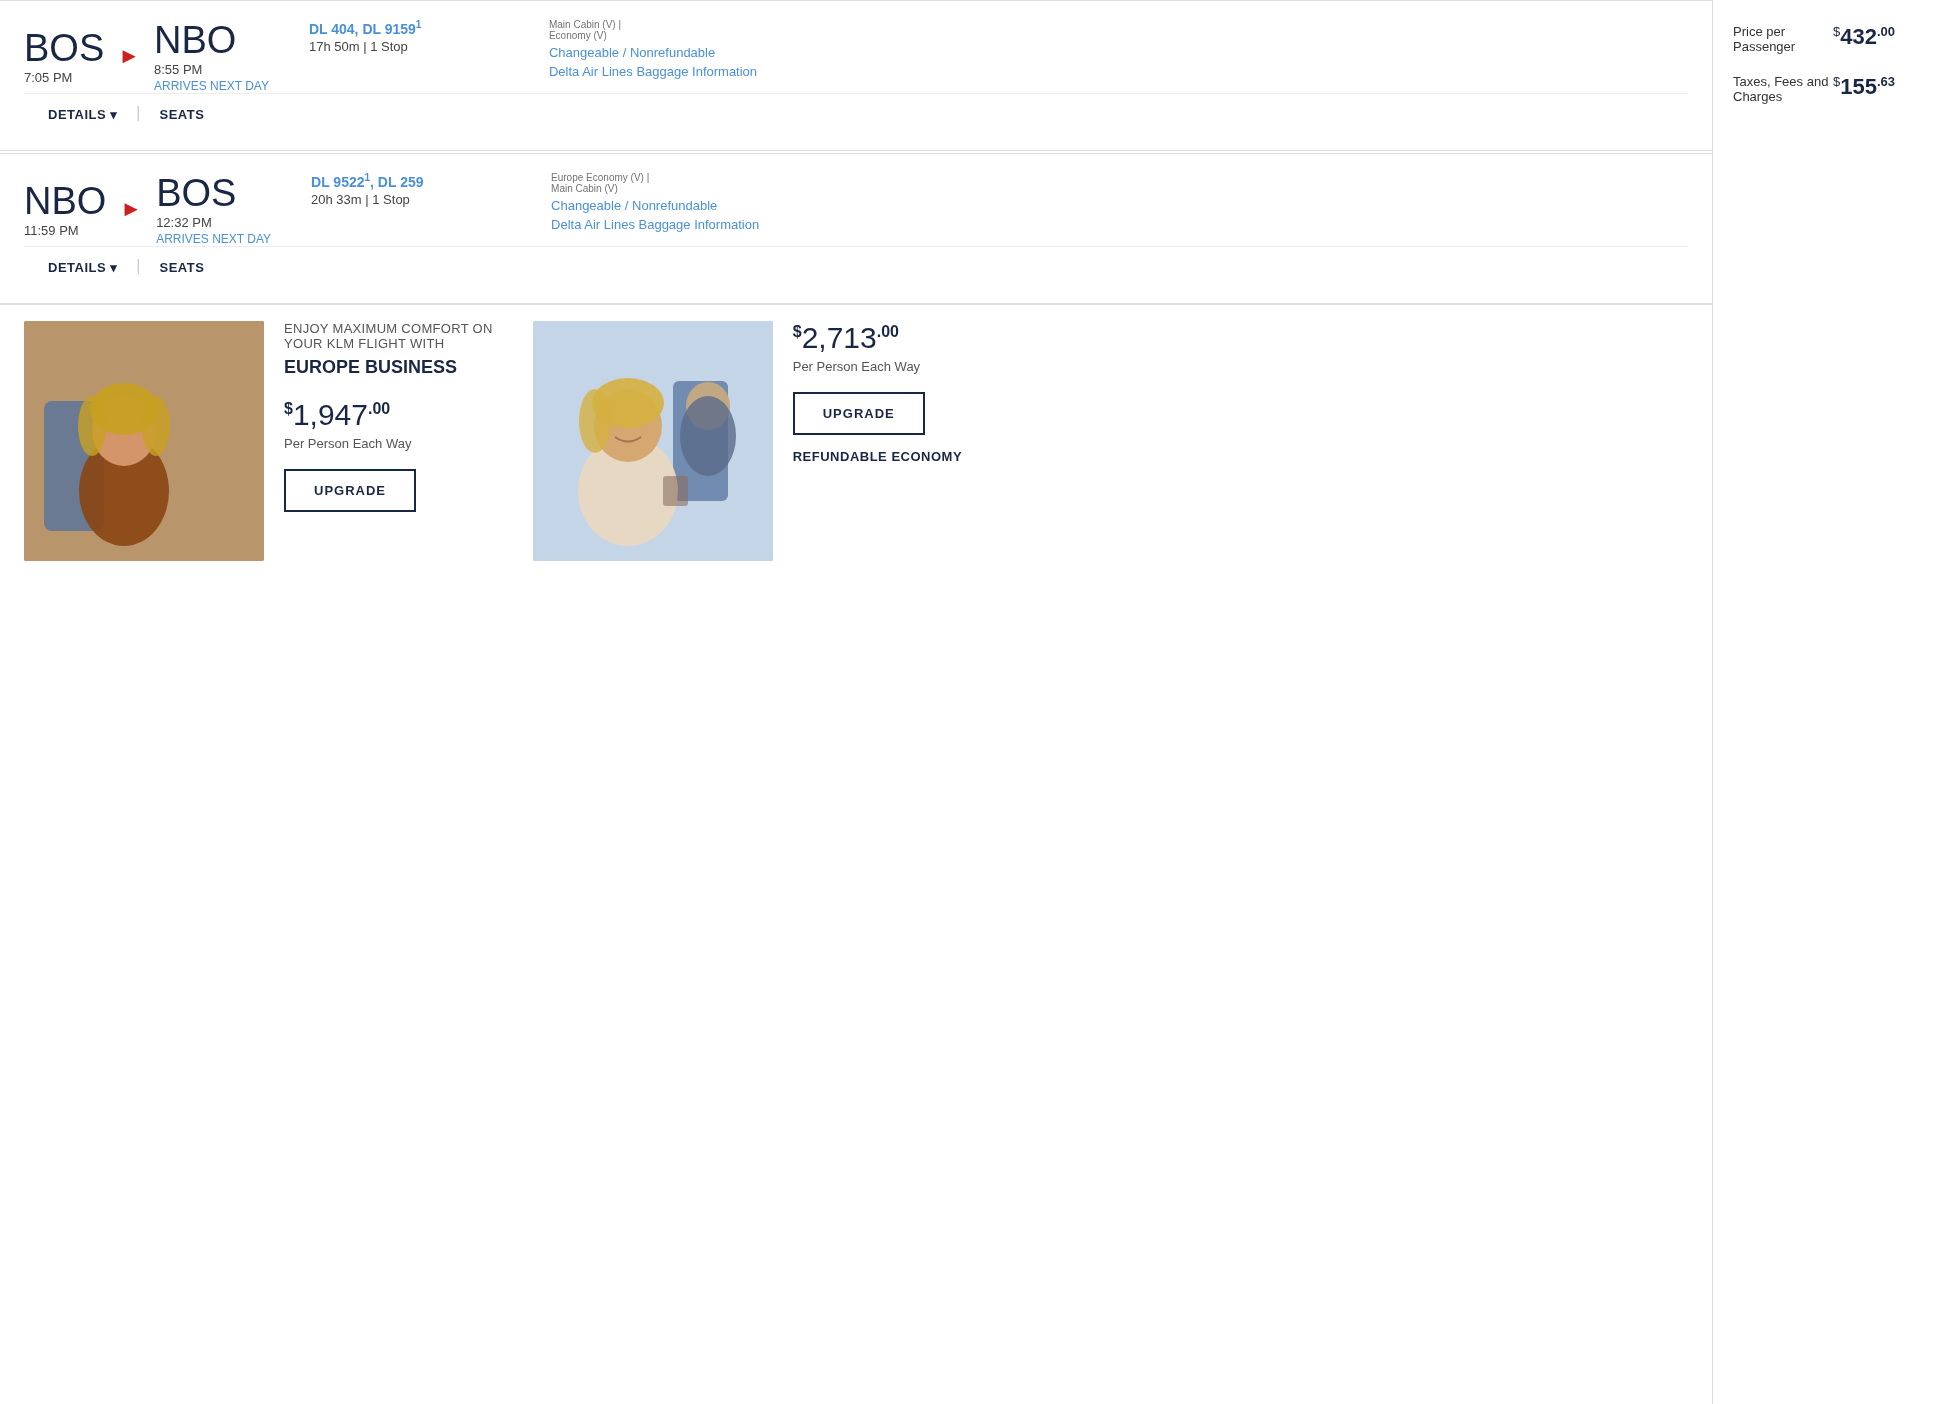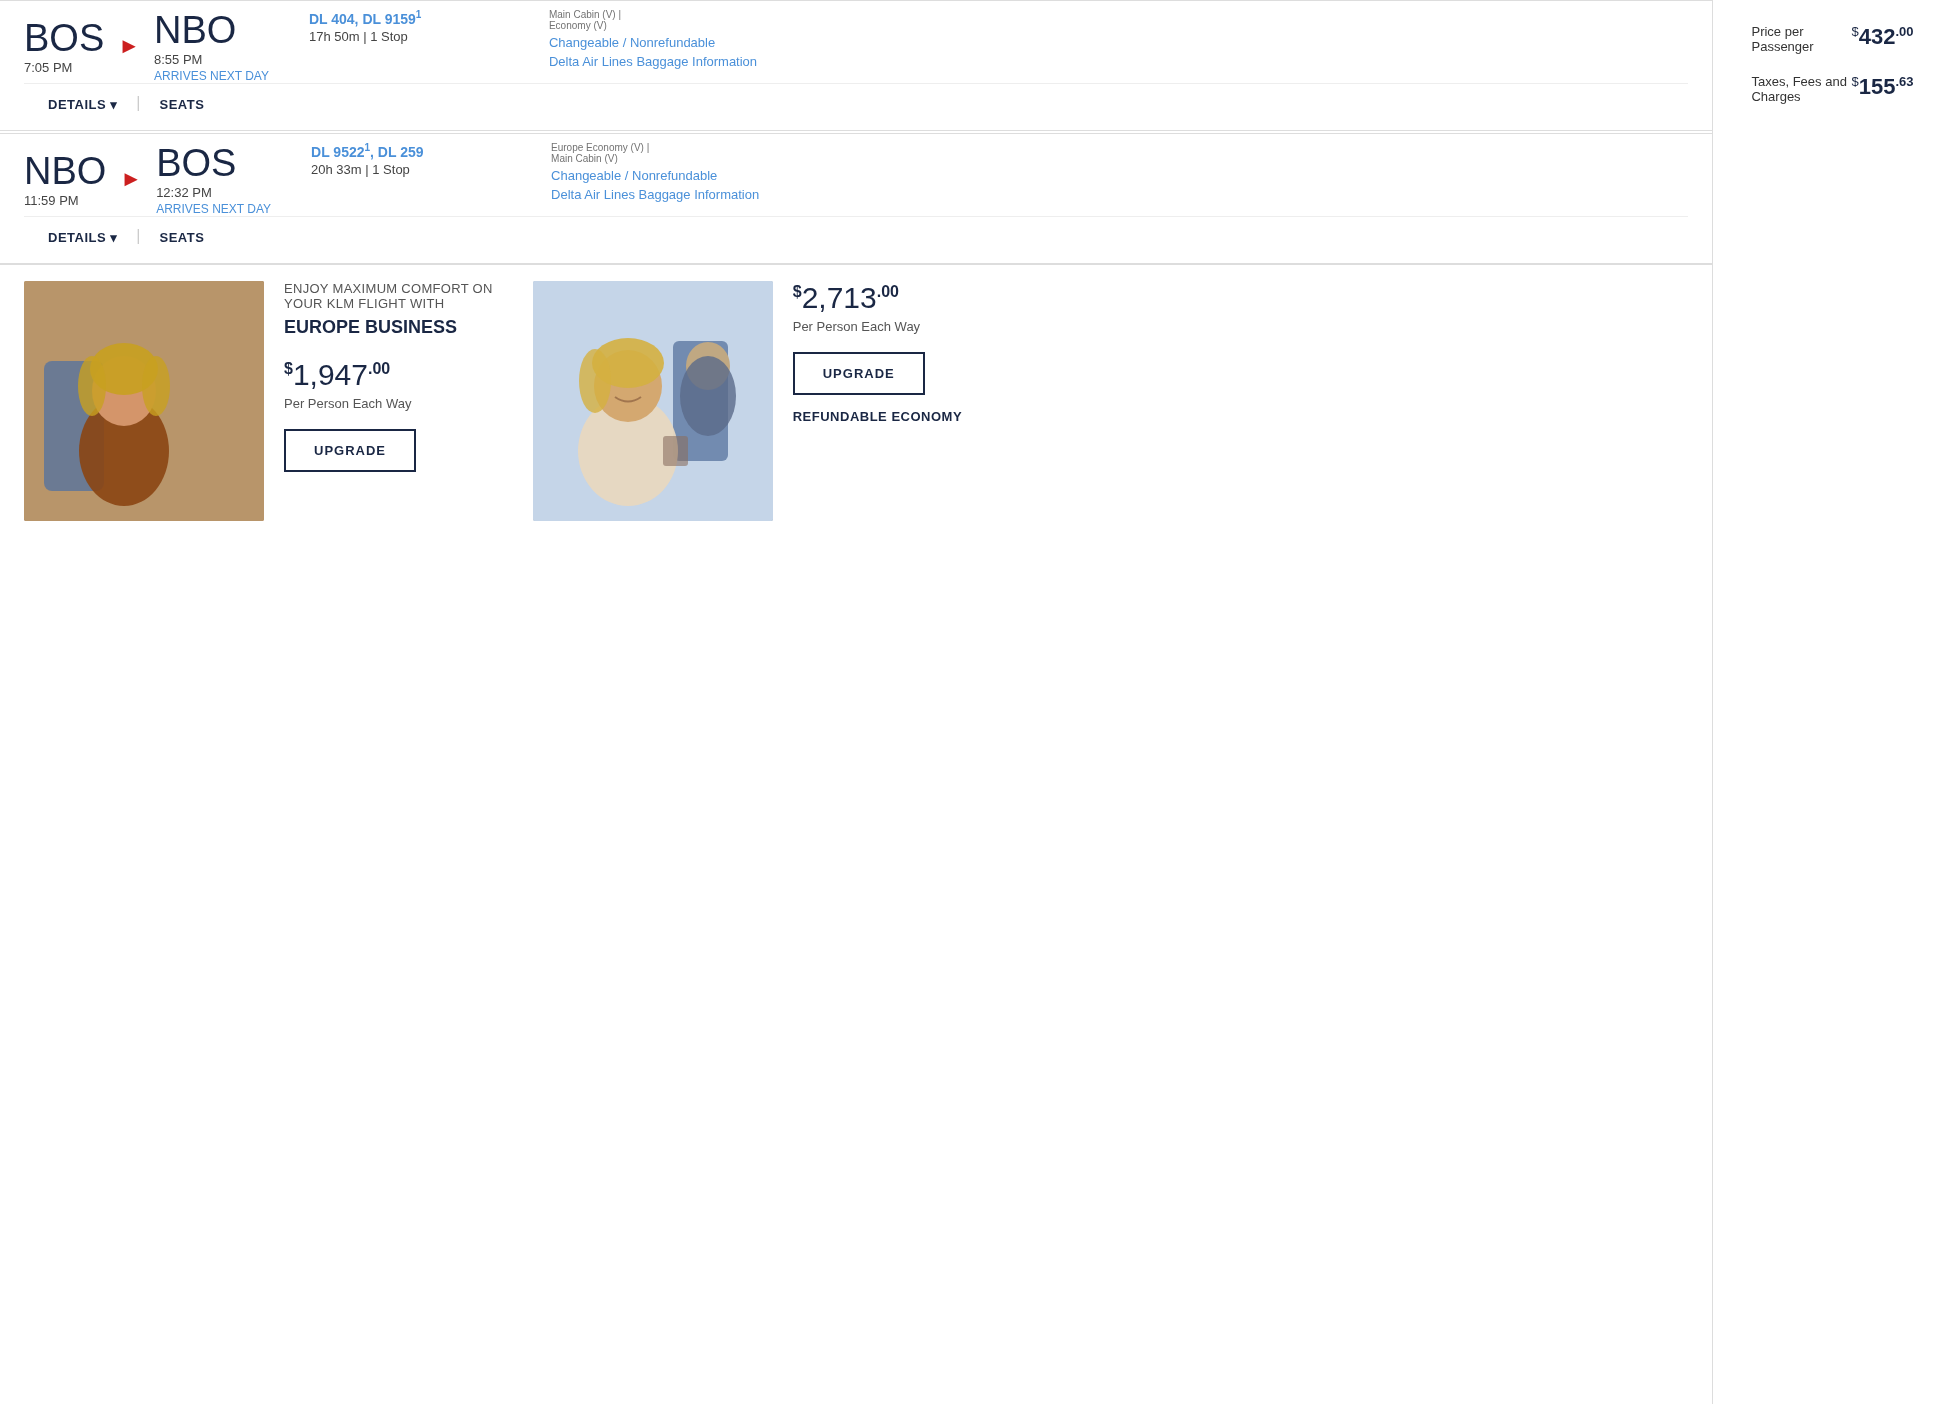--- a/index.html
+++ b/index.html
@@ -76,21 +76,21 @@
       margin: 4px 0;
     }
     .date-panel .month {
       font-size: 13px;
       font-weight: 600;
       letter-spacing: 1px;
     }
 
     .flight-details {
       flex: 1;
-      padding: 8px 24px;
+      padding: 18px 24px;
     }
 
     .flight-row {
       display: flex;
       align-items: flex-start;
       gap: 40px;
     }
 
     .route-info {
       display: flex;
@@ -188,21 +188,21 @@
 
     
     .price-sidebar {
       width: 240px;
       background: #fff;
       padding: 24px 20px;
       border-left: 1px solid #ddd;
     }
     .price-row {
       display: flex;
-      justify-content: center;
+      justify-content: flex-start;
       align-items: flex-start;
       margin-bottom: 20px;
     }
     .price-label {
       font-size: 13px;
       color: #333;
       max-width: 100px;
     }
     .price-value {
       font-size: 22px;

